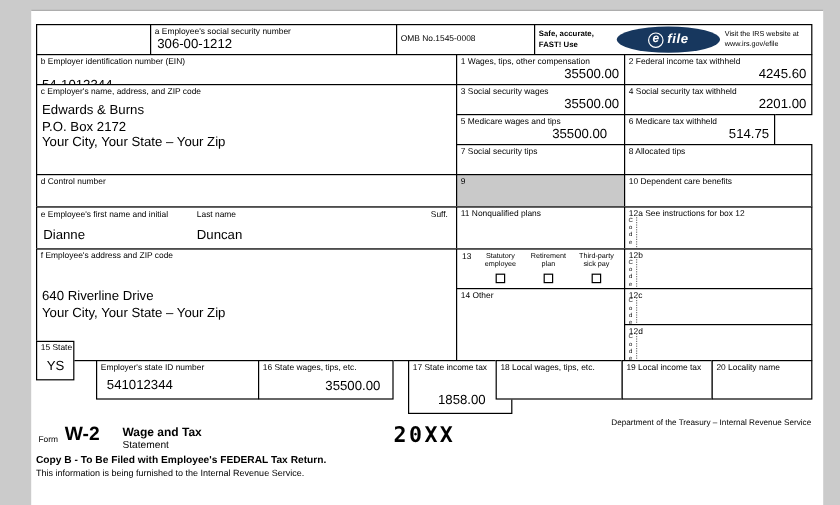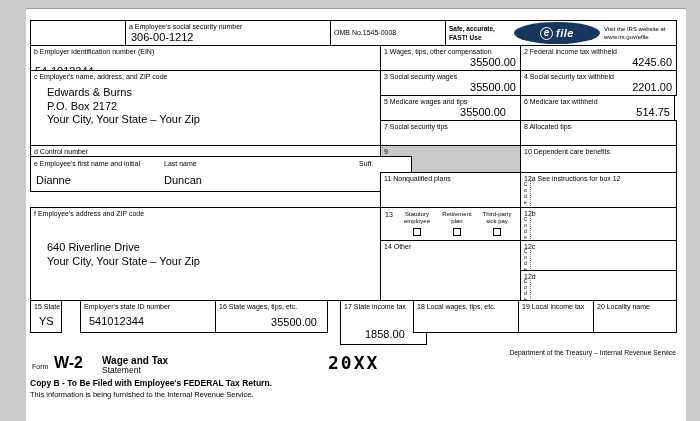--- a/index.html
+++ b/index.html
@@ -14,21 +14,21 @@
   .paper {
     position:absolute; left:26px; top:8px; width:660px; height:413px;
     background:#ffffff; border-top:1px solid #9a9a9a;
   }
   .cell { position:absolute; background:#fff; border:1px solid #000; }
   .cell.gray { background:var(--box9-gray, #c9c9c9); }
   .lbl { display:block; font-size:7px; line-height:8px; padding:2px 2px 0 3px; white-space:nowrap; }
   .num { position:absolute; right:4px; bottom:2px; font-size:11px; }
   .num.left { right:auto; left:24px; }
   .val { position:absolute; font-size:11px; white-space:nowrap; }
-  .addr { position:absolute; left:16px; font-size:11px; line-height:13.5px; white-space:nowrap; }
+  .addr { position:absolute; left:4px; font-size:11px; line-height:13.5px; white-space:nowrap; }
   .sublbl { position:absolute; font-size:7px; line-height:8px; white-space:nowrap; }
   .codestrip {
     position:absolute; width:10px; border-right:1px dotted #777;
     display:flex; align-items:flex-start; justify-content:center;
   }
   .codev { writing-mode:vertical-rl; text-orientation:upright; font-size:5px; line-height:6px; letter-spacing:0; }
   .cbgroup { position:absolute; display:flex; flex-direction:column; align-items:center; text-align:center; }
   .cbgroup .cblbl { font-size:6px; line-height:7px; }
   .cb { width:8px; height:8px; border:1px solid #000; background:#fff; margin-top:3px; }
   .efile {
@@ -99,42 +99,42 @@
   <span class="num">35500.00</span>
 </div>
 <div class="cell" style="left:520px;top:70px;width:157px;height:26px">
   <span class="lbl">4 Social security tax withheld</span>
   <span class="num">2201.00</span>
 </div>
 <div class="cell" style="left:380px;top:95px;width:141px;height:26px">
   <span class="lbl">5 Medicare wages and tips</span>
   <span class="num" style="right:14px">35500.00</span>
 </div>
-<div class="cell" style="left:520px;top:95px;width:155px;height:26px">
+<div class="cell" style="left:520px;top:95px;width:126px;height:26px">
   <span class="lbl">6 Medicare tax withheld</span>
   <span class="num">514.75</span>
 </div>
 <div class="cell" style="left:380px;top:120px;width:141px;height:26px">
   <span class="lbl">7 Social security tips</span>
 </div>
 <div class="cell" style="left:520px;top:120px;width:157px;height:26px">
   <span class="lbl">8 Allocated tips</span>
 </div>
 
 <div class="cell" style="left:30px;top:145px;width:351px;height:28px">
   <span class="lbl">d Control number</span>
 </div>
 <div class="cell gray" style="left:380px;top:145px;width:141px;height:28px">
   <span class="lbl">9</span>
 </div>
 <div class="cell" style="left:520px;top:145px;width:157px;height:28px">
   <span class="lbl">10 Dependent care benefits</span>
 </div>
 
-<div class="cell" style="left:30px;top:156px;width:382px;height:36px">
+<div class="cell" style="left:30px;top:172px;width:382px;height:36px">
   <span class="sublbl" style="left:3px;top:3px">e Employee's first name and initial</span>
   <span class="sublbl" style="left:133px;top:3px">Last name</span>
   <span class="sublbl" style="left:328px;top:3px">Suff.</span>
   <span class="val" style="left:5px;top:17px">Dianne</span>
   <span class="val" style="left:133px;top:17px">Duncan</span>
 </div>
 <div class="cell" style="left:380px;top:172px;width:141px;height:36px">
   <span class="lbl">11 Nonqualified plans</span>
 </div>
 <div class="cell" style="left:520px;top:172px;width:157px;height:36px">
@@ -182,21 +182,21 @@
 <div class="codestrip" style="left:521px;top:248px;height:21px">
   <span class="codev">Code</span>
 </div>
 <div class="cell" style="left:520px;top:270px;width:157px;height:31px">
   <span class="lbl">12d</span>
 </div>
 <div class="codestrip" style="left:521px;top:278px;height:21px">
   <span class="codev">Code</span>
 </div>
 
-<div class="cell" style="left:30px;top:300px;width:32px;height:33px">
+<div class="cell" style="left:30px;top:284px;width:32px;height:33px">
   <span class="lbl">15 State</span>
   <span class="val" style="left:8px;top:14px">YS</span>
 </div>
 <div class="cell" style="left:80px;top:300px;width:136px;height:33px">
   <span class="lbl">Employer's state ID number</span>
   <span class="val" style="left:8px;top:14px">541012344</span>
 </div>
 <div class="cell" style="left:215px;top:300px;width:113px;height:33px">
   <span class="lbl">16 State wages, tips, etc.</span>
   <span class="num" style="right:10px;bottom:4px">35500.00</span>

